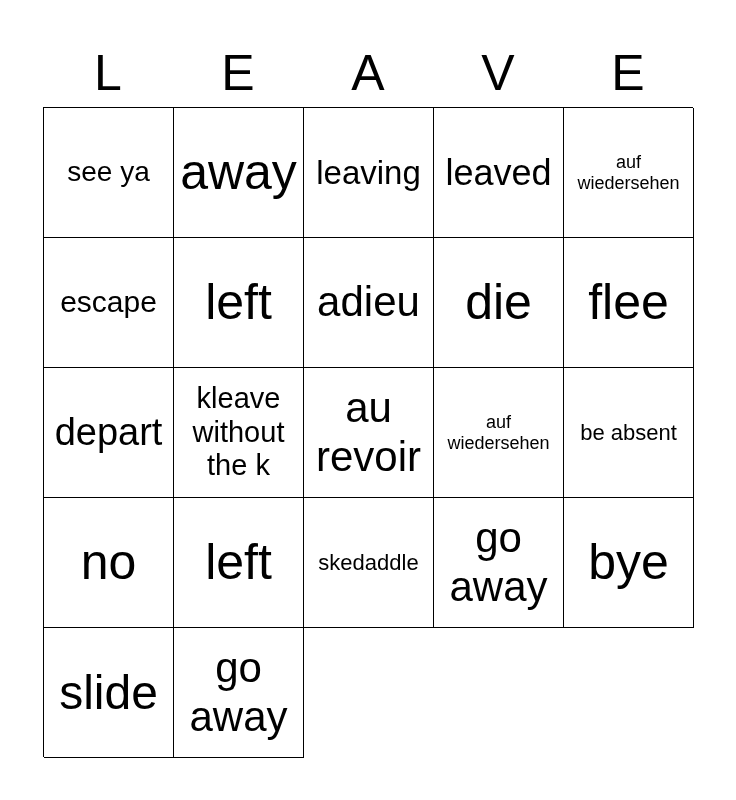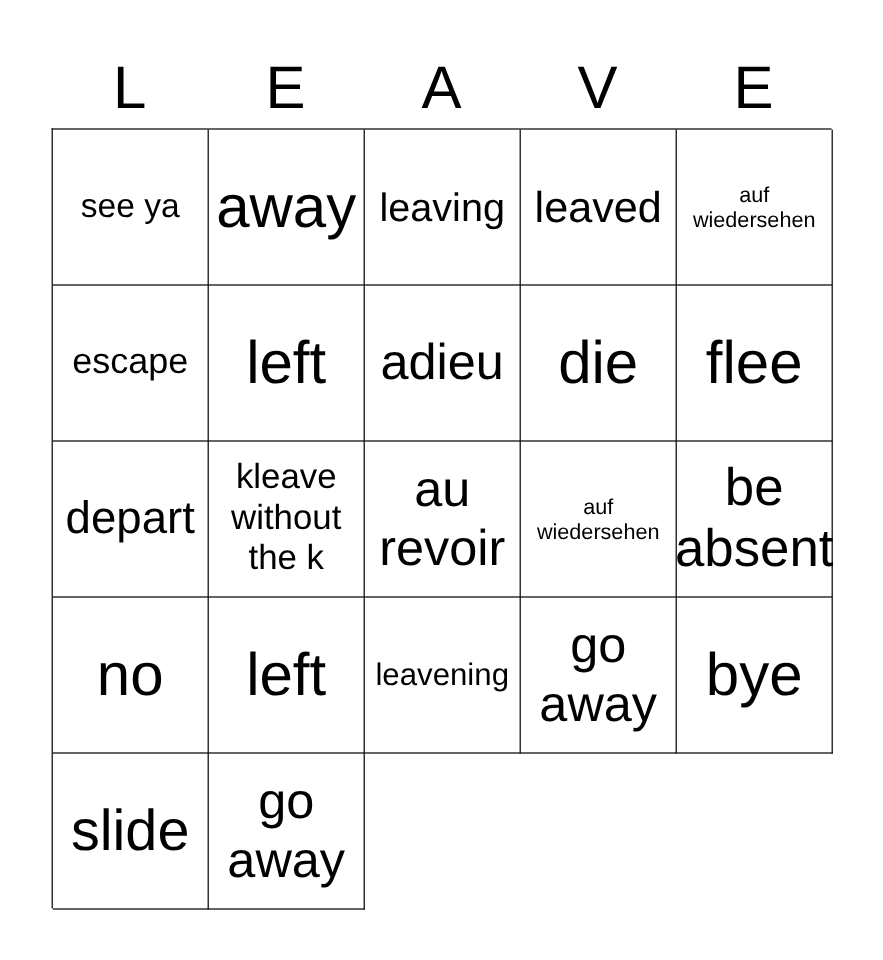--- a/index.html
+++ b/index.html
@@ -28,21 +28,21 @@
     <div class="cell" style="font-size: 18px;">auf wiedersehen</div>
     <div class="cell" style="font-size: 30px;">escape</div>
     <div class="cell" style="font-size: 50px;">left</div>
     <div class="cell" style="font-size: 42px;">adieu</div>
     <div class="cell" style="font-size: 50px;">die</div>
     <div class="cell" style="font-size: 50px;">flee</div>
     <div class="cell" style="font-size: 38px;">depart</div>
     <div class="cell" style="font-size: 29px;">kleave without the k</div>
     <div class="cell" style="font-size: 42px;">au revoir</div>
     <div class="cell" style="font-size: 18px;">auf wiedersehen</div>
-    <div class="cell" style="font-size: 44px;">be absent</div>
+    <div class="cell" style="font-size: 22px;">be absent</div>
     <div class="cell" style="font-size: 50px;">no</div>
     <div class="cell" style="font-size: 50px;">left</div>
-    <div class="cell" style="font-size: 26px;">leavening</div>
+    <div class="cell" style="font-size: 22px;">skedaddle</div>
     <div class="cell" style="font-size: 42px;">go away</div>
     <div class="cell" style="font-size: 50px;">bye</div>
     <div class="cell" style="font-size: 48px;">slide</div>
     <div class="cell" style="font-size: 42px;">go away</div>
   </div>
 
 </body></html>

